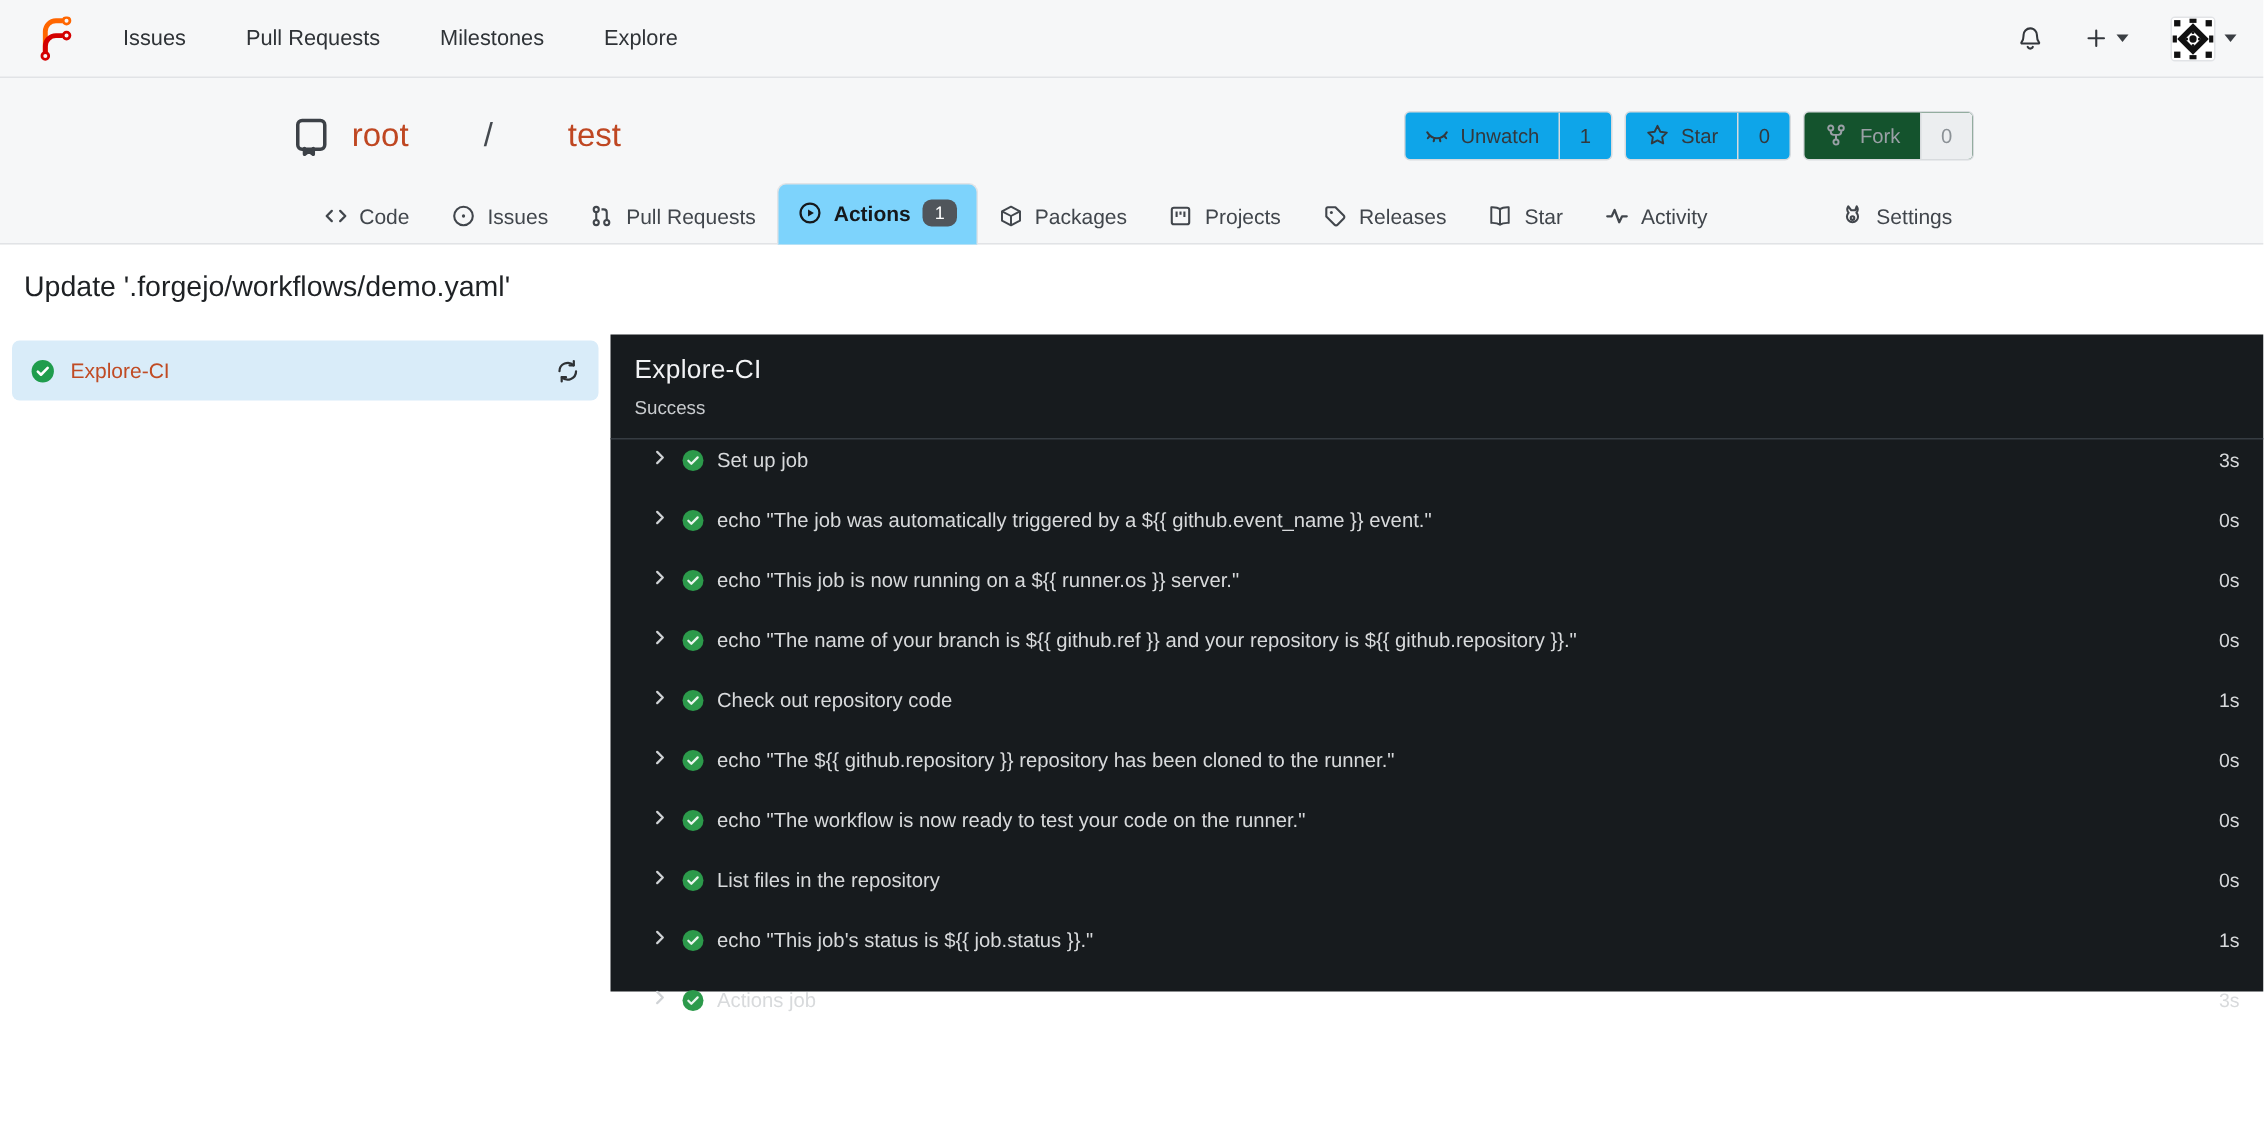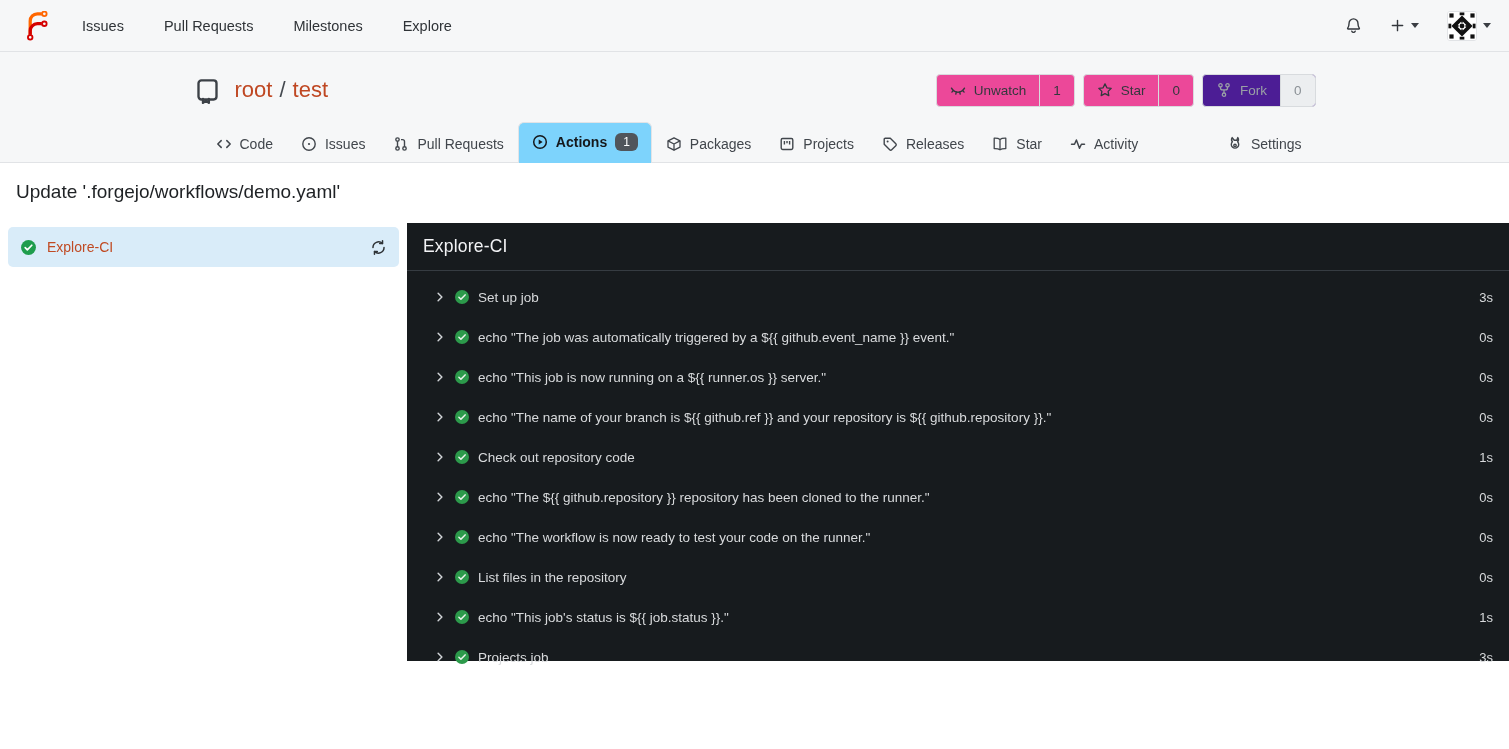--- a/index.html
+++ b/index.html
@@ -23,32 +23,32 @@
   .nav-right { margin-left:auto; display:flex; align-items:center; gap:28px; }
   .icon-btn { color:#33373c; cursor:pointer; display:flex; align-items:center; gap:6px; }
   .caret { width:0; height:0; border-left:4px solid transparent; border-right:4px solid transparent; border-top:5px solid #3a3e43; }
   .avatar { width:30px; height:30px; border-radius:3px; border:1px solid #e1e3e6; background:#fff; }
 
   
   .repo-header { background:#f6f7f8; border-bottom:1px solid #e1e3e6; padding-top:18px; }
   .repo-header-inner { width:1122px; margin:0 auto; }
   .repo-title-row { display:flex; align-items:center; height:40px; }
   .repo-icon { color:#3c4147; margin-right:14px; }
-  .repo-name { font-size:22px; display:flex; align-items:flex-end; }
+  .repo-name { font-size:22px; display:flex; align-items:flex-end;gap:43px; }
   .repo-name a { color:#bf4722; text-decoration:none; cursor:pointer; }
   .repo-sep { color:#44494f; padding:0 7px; }
   .repo-buttons { margin-left:auto; display:flex; gap:8px; }
   .btn-seg {
-    display:flex; align-items:stretch; height:33px; background:#ec4899;
+    display:flex; align-items:stretch; height:33px; background:#0ea5e9;
     border:1px solid #d8dbde; border-radius:4px; overflow:hidden;
     font-size:13.5px; color:#33383d; cursor:pointer;
   }
   .btn-main { display:flex; align-items:center; gap:8px; padding:0 13px; }
   .btn-count { display:flex; align-items:center; padding:0 13px; border-left:1px solid #d8dbde; font-weight:500; }
-  .btn-seg.disabled { background:#4c1d95; color:#9aa0a6; cursor:default; }
+  .btn-seg.disabled { background:#14532d; color:#9aa0a6; cursor:default; }
   .btn-seg.disabled .btn-count { background:#eceef0; color:#8b9196; }
 
   
   .tab-bar { display:flex; align-items:flex-end; width:1122px; margin:12px auto 0; padding-left:8px;justify-content:center; }
   .tab {
     display:flex; align-items:center; gap:8px; padding:10px 13px 11px;
     font-size:14px; color:#41464c; cursor:pointer;
     border:1px solid transparent; border-bottom:none; border-radius:6px 6px 0 0;
     margin-bottom:-1px; position:relative;
   }
@@ -75,21 +75,21 @@
   }
   .job-label { margin-left:10px; color:#c04b24; font-size:14px; }
   .refresh-btn { margin-left:auto; color:#2e3236; cursor:pointer; }
 
   .panel { flex:1; background:#171b1e; display:flex; flex-direction:column; }
   .panel-header { padding:13px 16px 13px; border-bottom:1px solid #363c42; }
   .panel-title { font-size:17.5px; color:#f2f3f5; font-weight:500; letter-spacing:.2px; }
   .panel-status { font-size:12.5px; color:#c9cccf; margin-top:8px; }
   .steps { padding-top:6px; }
   .step-row {
-    height:40px; display:flex; align-items:center;
+    height:40px; display:flex; align-items:flex-start;
     padding:0 16px 0 27px; font-size:13.5px; color:#d8dadc; cursor:pointer;
   }
   .step-chevron { color:#cfd2d5; margin-right:8px; flex:none; }
   .step-check { margin-right:8px; flex:none; }
   .step-name { white-space:nowrap; }
   .step-duration { margin-left:auto; font-size:13px; color:#d8dadc; }
 </style>
 </head>
 <body>
 
@@ -290,20 +290,21 @@
           <path d="M2.8 8a5.2 5.2 0 0 1 8.9-3.7M13.2 8a5.2 5.2 0 0 1-8.9 3.7"></path>
           <path d="M11.8 1.6v2.7H9.1M4.2 14.4v-2.7h2.7"></path>
         </svg>
       </span>
     </div>
   </div>
 
   <div class="panel">
     <div class="panel-header">
       <div class="panel-title">Explore-CI</div>
+      <div class="panel-status">Success</div>
     </div>
     <div class="steps">
   <div class="step-row">
     <svg class="step-chevron" width="12" height="12" viewBox="0 0 16 16" fill="none" stroke="currentColor" stroke-width="2" stroke-linecap="round" stroke-linejoin="round">
             <path d="M5.5 3 10.5 8l-5 5"></path>
           </svg>
     <svg class="step-check" width="16" height="16" viewBox="0 0 16 16">
       <circle cx="8" cy="8" r="7" fill="#2c9a4b"></circle>
       <path d="M4.9 8.2l2 2 4.2-4.3" stroke="#e8f5ec" stroke-width="1.5" fill="none" stroke-linecap="round" stroke-linejoin="round"></path>
     </svg>
@@ -408,18 +409,18 @@
   </div>
 
   <div class="step-row">
     <svg class="step-chevron" width="12" height="12" viewBox="0 0 16 16" fill="none" stroke="currentColor" stroke-width="2" stroke-linecap="round" stroke-linejoin="round">
             <path d="M5.5 3 10.5 8l-5 5"></path>
           </svg>
     <svg class="step-check" width="16" height="16" viewBox="0 0 16 16">
       <circle cx="8" cy="8" r="7" fill="#2c9a4b"></circle>
       <path d="M4.9 8.2l2 2 4.2-4.3" stroke="#e8f5ec" stroke-width="1.5" fill="none" stroke-linecap="round" stroke-linejoin="round"></path>
     </svg>
-    <span class="step-name">Projects job</span>
+    <span class="step-name">Actions job</span>
     <span class="step-duration">3s</span>
   </div>
 </div>
   </div>
 </div>
 
 </body></html>

